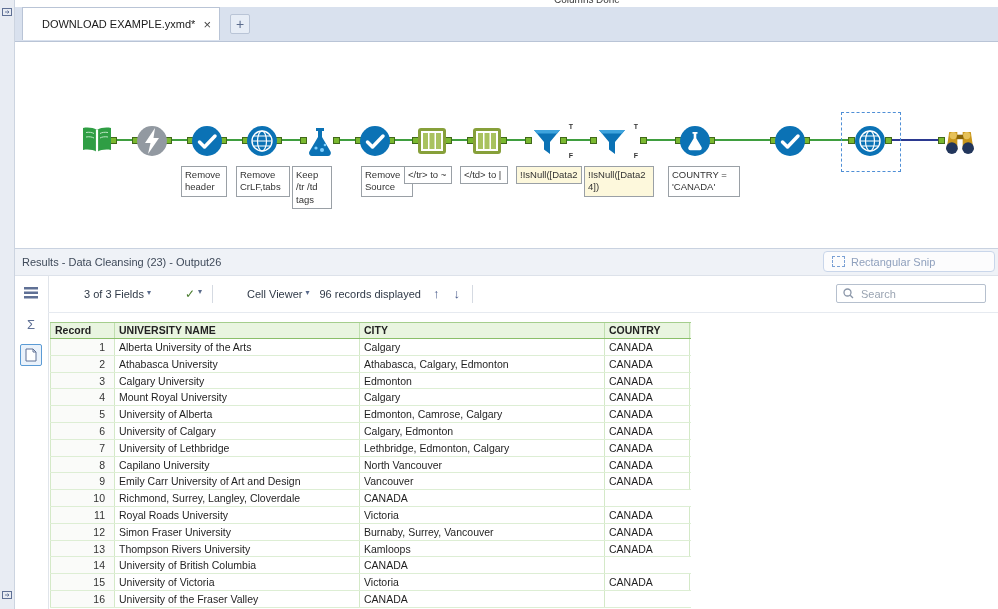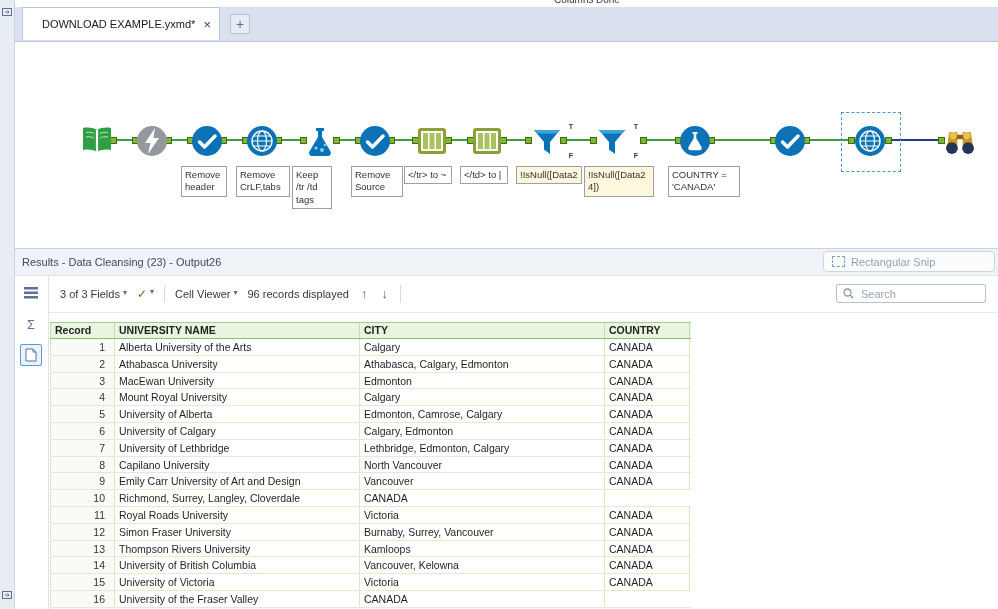--- a/index.html
+++ b/index.html
@@ -70,21 +70,21 @@
   .view-strip { position:absolute; left:0; top:0; width:34px; bottom:0;
     border-right:1px solid #e0e4ea; }
   .view-btn { width:22px; height:22px; margin:7px auto 9px; display:flex;
     align-items:center; justify-content:center; color:#5f7095; box-sizing:border-box; }
   .view-btn.selected { border:1px solid #5b9bd5; background:#eaf2fb; border-radius:2px; }
   .sigma-glyph { font-size:13px; color:#5f7095; line-height:1; }
 
   .results-toolbar { position:absolute; left:34px; right:0; top:0; height:38px;
     border-bottom:1px solid #e6eaf0; display:flex; align-items:center; gap:10px;
     padding:0 8px 0 12px; font-size:11px; color:#2f3947; box-sizing:border-box; }
-  .tb-item { display:flex; align-items:flex-start; gap:3px; white-space:nowrap; }
+  .tb-item { display:flex; align-items:flex-start; gap:3px; white-space:nowrap;margin-left:24px; }
   .caret { font-size:8px; color:#5a6b8c; }
   .apply-check { color:#4a7d2f; font-size:12px; }
   .tb-sep { width:1px; height:18px; background:#d5dae2; flex:none; }
   .arrow-btn { font-size:13px; color:#46598a; padding:0 2px; }
   .search-box { margin-left:auto; margin-right:4px; width:150px; height:19px;
     border:1px solid #b6c0ce; border-radius:2px; display:flex; align-items:center;
     padding:0 6px; gap:5px; background:#fff; box-sizing:border-box; flex:none; }
   .search-box input { border:none; outline:none; flex:1; min-width:0; font-size:11px;
     color:#333; font-family:"Liberation Sans", sans-serif; background:transparent; }
   .search-box input::placeholder { color:#9aa4b2; }
@@ -273,21 +273,21 @@
           <circle cx="11" cy="26" r="6.5" fill="#22365c"></circle>
           <circle cx="29" cy="26" r="6.5" fill="#22365c"></circle>
           <circle cx="12.5" cy="12" r="4" fill="#e6c159"></circle>
           <circle cx="27.5" cy="12" r="4" fill="#e6c159"></circle>
         </svg>
       </div>
 
       <div class="ann" style="left:167px;width:46px">Remove header</div>
       <div class="ann" style="left:222px;width:54px">Remove CrLF,tabs</div>
       <div class="ann" style="left:278px;width:40px">Keep /tr /td tags</div>
-      <div class="ann" style="left:337px;width:52px">Remove Source</div>
+      <div class="ann" style="left:347px;width:52px">Remove Source</div>
       <div class="ann" style="left:390px;width:48px">&lt;/tr&gt; to ~</div>
       <div class="ann" style="left:446px;width:48px">&lt;/td&gt; to |</div>
       <div class="ann yellow" style="left:502px;width:66px">!IsNull([Data2</div>
       <div class="ann yellow" style="left:570px;width:70px">!IsNull([Data24])</div>
       <div class="ann" style="left:654px;width:72px">COUNTRY = 'CANADA'</div>
 
     </div>
 
     <div class="results">
       <div class="results-header">
@@ -362,21 +362,21 @@
             <div class="g-cell">CANADA</div>
           </div>
           <div class="grid-row">
             <div class="g-cell rec">2</div>
             <div class="g-cell">Athabasca University</div>
             <div class="g-cell">Athabasca, Calgary, Edmonton</div>
             <div class="g-cell">CANADA</div>
           </div>
           <div class="grid-row">
             <div class="g-cell rec">3</div>
-            <div class="g-cell">MacEwan University</div>
+            <div class="g-cell">Calgary University</div>
             <div class="g-cell">Edmonton</div>
             <div class="g-cell">CANADA</div>
           </div>
           <div class="grid-row">
             <div class="g-cell rec">4</div>
             <div class="g-cell">Mount Royal University</div>
             <div class="g-cell">Calgary</div>
             <div class="g-cell">CANADA</div>
           </div>
           <div class="grid-row">
@@ -428,21 +428,20 @@
           </div>
           <div class="grid-row">
             <div class="g-cell rec">13</div>
             <div class="g-cell">Thompson Rivers University</div>
             <div class="g-cell">Kamloops</div>
             <div class="g-cell">CANADA</div>
           </div>
           <div class="grid-row">
             <div class="g-cell rec">14</div>
             <div class="g-cell">University of British Columbia</div>
-            <div class="g-cell">Vancouver, Kelowna</div>
             <div class="g-cell">CANADA</div>
           </div>
           <div class="grid-row">
             <div class="g-cell rec">15</div>
             <div class="g-cell">University of Victoria</div>
             <div class="g-cell">Victoria</div>
             <div class="g-cell">CANADA</div>
           </div>
           <div class="grid-row">
             <div class="g-cell rec">16</div>

